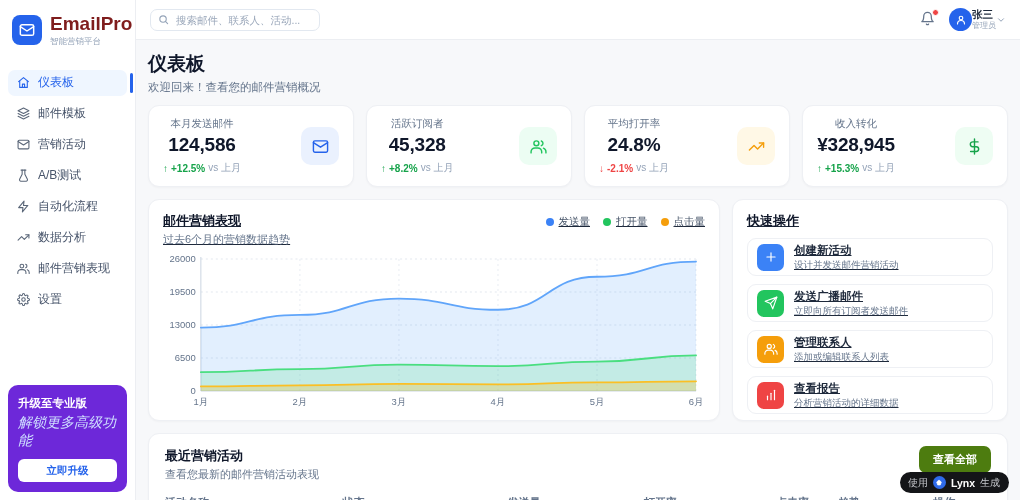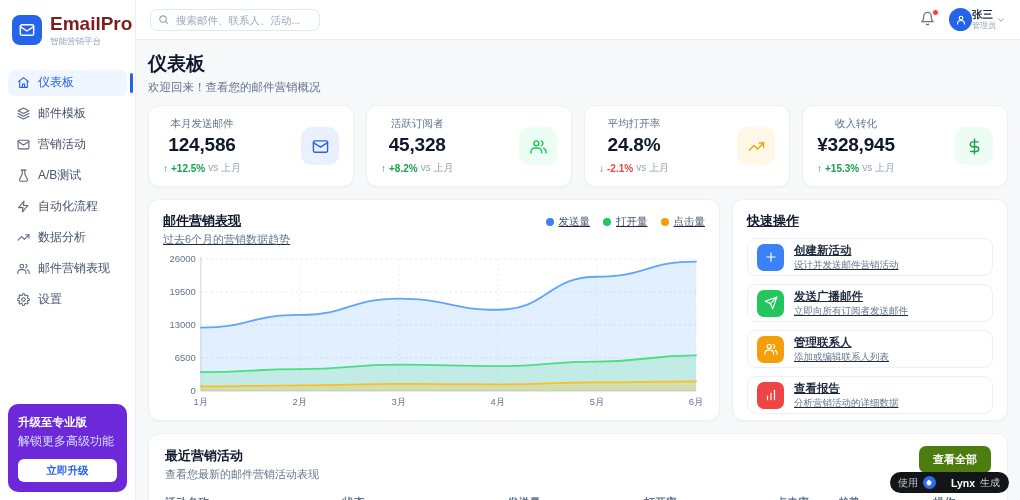--- a/index.html
+++ b/index.html
@@ -22,21 +22,21 @@
     height:26px; padding:0 9px; margin-bottom:5px; border-radius:7px;
     font-size:12px; font-weight:500; color:#47546a; cursor:pointer; }
   .nav-item svg { width:13px; height:13px; stroke:#5b6779; flex-shrink:0; }
   .nav-item.active { background:#eff6ff; color:#2563eb; }
   .nav-item.active svg { stroke:#2563eb; }
   .nav-item.active::after { content:""; position:absolute; right:-6px; top:3px;
     bottom:3px; width:3px; border-radius:3px; background:#2563eb; }
   .upgrade { margin:auto 8px 8px; background:#6d28d9; border-radius:10px;
     padding:11px 10px 10px; }
   .upgrade-title { color:#fff; font-size:11.5px; font-weight:700; }
-  .upgrade-sub { color:#cfe0ff; font-size:12px; margin-top:3px; }
+  .upgrade-sub { color:#cfe0ff; font-size:14px; margin-top:3px;font-style:italic; }
   .upgrade-btn { margin-top:9px; width:100%; height:23px; background:#fff;
     color:#2563eb; font-size:10.5px; font-weight:700; border:none;
     border-radius:6px; cursor:pointer; font-family:inherit; }
 
   
   .main { flex:1; display:flex; flex-direction:column; min-width:0; }
   .topbar { height:40px; background:#fff; border-bottom:1px solid #eceef2;
     display:flex; align-items:center; padding:7px 14px; flex-shrink:0; }
   .search-wrap { position:relative; }
   .search-wrap svg { position:absolute; left:8px; top:5px; width:11px; height:11px;
@@ -111,21 +111,21 @@
     font-weight:600; }
 
   
   .lynx-badge { position:fixed; right:11px; bottom:7px; height:21px;
     background:#141518; border-radius:11px; display:flex; align-items:center;
     gap:5px; padding:0 9px 0 8px; cursor:pointer; z-index:50; }
   .lynx-badge .lt { font-size:10px; color:#c6c8cd;font-family:Liberation Mono, monospace; }
   .lynx-logo { width:13px; height:13px; border-radius:50%; background:#2f6bea;
     display:flex; align-items:center; justify-content:center; }
   .lynx-logo svg { width:8px; height:8px; stroke:#fff; fill:#fff; }
-  .lynx-badge .lb { font-size:10.5px; font-weight:800; color:#fff;margin-left:10px; }
+  .lynx-badge .lb { font-size:10.5px; font-weight:800; color:#fff; }
 </style>
 </head>
 <body>
 
 <div class="app">
 
   <aside class="sidebar">
     <div class="logo-row">
       <div class="logo-mark">
         <svg viewBox="0 0 24 24" fill="none" stroke-width="2.2" stroke-linecap="round" stroke-linejoin="round">

